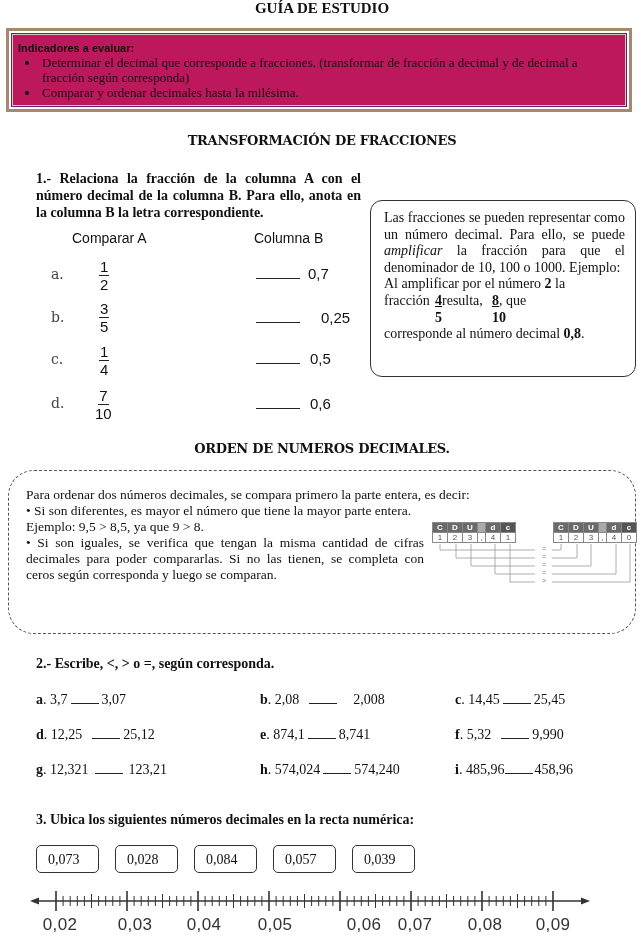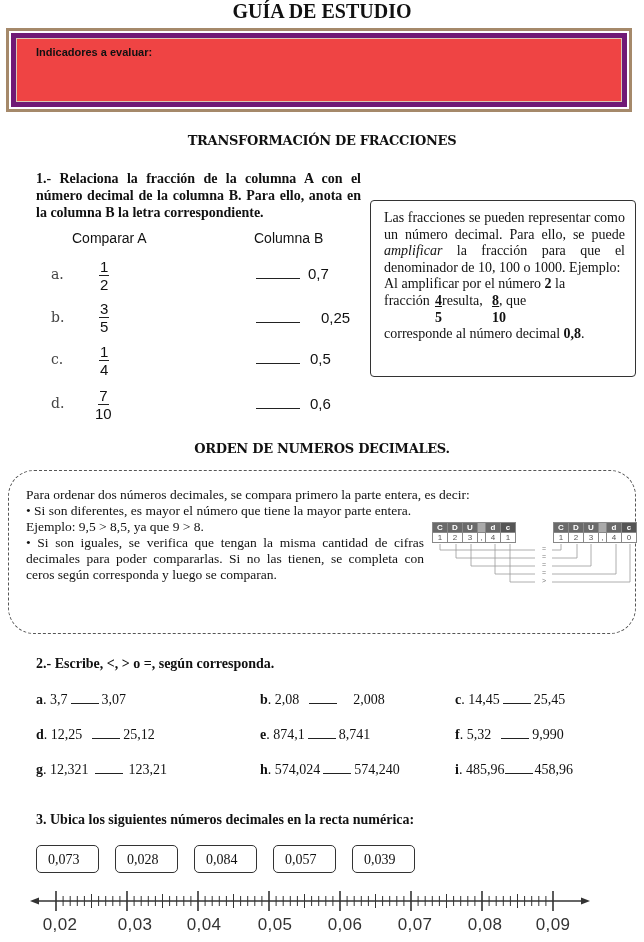--- a/index.html
+++ b/index.html
@@ -1,32 +1,32 @@
 <!DOCTYPE html>
 <html><head>
 <meta charset="utf-8">
 <style>
   html, body { margin:0; padding:0; background:#ffffff; }
   body { width:644px; height:942px; position:relative; overflow:hidden; font-family:"Liberation Serif", serif; color:#111; }
   .abs { position:absolute; }
-  .title { left:0; width:644px; top:0; text-align:center; font-weight:bold; font-size:20px; }
+  .title { left:0; width:644px; top:0; text-align:center; font-weight:bold; font-size:15px; }
   .indicators { left:6px; top:28px; width:626px; height:84px; border:3px solid #a5896a; padding:2px; box-sizing:border-box; }
-  .indicators-inner { width:100%; height:100%; border:5px solid #701a75; box-sizing:border-box; padding:8px 20px; background:#ef4444; box-shadow: inset 0 0 0 1px #d9c9b4; }
+  .indicators-inner { width:100%; height:100%; border:1px solid #701a75; box-sizing:border-box; padding:8px 6px; background:#be185d; box-shadow: inset 0 0 0 1px #d9c9b4; }
   .ind-title { font-family:"Liberation Sans", sans-serif; font-weight:bold; font-size:11px; margin-bottom:1px; }
   .ind-list { margin:0; padding:0 0 0 22px; font-size:13px; line-height:15px; }
   .ind-list li { list-style:disc; padding-left:2px; }
   .section-title { left:0; width:644px; text-align:center; font-family:"DejaVu Serif", serif; font-weight:bold; font-size:13px; letter-spacing:-0.3px; text-transform:uppercase; }
   .q1-text { left:36px; top:170px; width:325px; font-weight:bold; font-size:14px; line-height:17px; text-align:justify; }
   .col-head { font-family:"Liberation Sans", sans-serif; font-size:14px; }
   .match-letter { font-family:"DejaVu Serif", serif; font-size:14px; color:#444; }
   .frac { display:inline-flex; flex-direction:column; align-items:center; font-family:"Liberation Sans", sans-serif; font-size:15px; line-height:17px; }
   .frac .num { border-bottom:1.5px solid #222; padding:0 1px; }
   .blank-line { display:inline-block; width:44px; border-bottom:1px solid #222; vertical-align:baseline; }
   .decB { font-family:"Liberation Sans", sans-serif; font-size:15px; }
-  .info-box { left:370px; top:200px; width:266px; height:177px; border:1.5px solid #333; border-radius:4px; box-sizing:border-box; padding:9px 10px 6px 13px; font-size:14px; line-height:16.5px; text-align:justify; }
+  .info-box { left:370px; top:200px; width:266px; height:177px; border:1.5px solid #333; border-radius:12px; box-sizing:border-box; padding:9px 10px 6px 13px; font-size:14px; line-height:16.5px; text-align:justify; }
   .info-box .row-line { text-align:left; }
   .dashed-box { left:8px; top:470px; width:628px; height:164px; border:1.5px dashed #555; border-radius:26px; box-sizing:border-box; }
   .dash-text { left:26px; top:487px; width:410px; font-size:13.5px; line-height:16px; }
   .dash-text p { margin:0; }
   .pv-table { border-collapse:collapse; font-family:"Liberation Sans", sans-serif; font-size:8px; }
   .pv-table td { width:14px; height:9px; text-align:center; border:1px solid #888; padding:0; }
   .pv-head td { background:#6a6a6a; color:#fff; font-weight:bold; }
   .pv-head td.dot { background:#aaa; width:7px; }
   .pv-head td.dark { background:#555; }
   .pv-vals td { background:#fff; color:#555; }
@@ -40,20 +40,24 @@
   .nl-label { top:915px; font-family:"Liberation Sans", sans-serif; font-size:17px; color:#333; transform:translateX(-50%); letter-spacing:0.3px; }
 </style>
 </head>
 <body>
 
 <div class="abs title" style="top:0px;">GUÍA DE ESTUDIO</div>
 
 <div class="abs indicators">
   <div class="indicators-inner">
     <div class="ind-title">Indicadores a evaluar:</div>
+    <ul class="ind-list">
+      <li>Determinar el decimal que corresponde a fracciones. (transformar de fracción a decimal y de decimal a fracción según corresponda)</li>
+      <li>Comparar y ordenar decimales hasta la milésima.</li>
+    </ul>
   </div>
 </div>
 
 <div class="abs section-title" style="top:133px;">TRANSFORMACIÓN DE FRACCIONES</div>
 
 <div class="abs q1-text">1.- Relaciona la fracción de la columna A con el número decimal de la columna B. Para ello, anota en la columna B la letra correspondiente.</div>
 
 <div class="abs col-head" style="left:72px; top:230px;">Comparar A</div>
 <div class="abs col-head" style="left:254px; top:230px;">Columna B</div>
 
@@ -281,16 +285,16 @@
       <line x1="508.8" x2="508.8" y1="8" y2="18" stroke-width="1"></line>
       <line x1="515.9" x2="515.9" y1="8" y2="18" stroke-width="1"></line>
       <line x1="523" x2="523" y1="3" y2="23" stroke-width="1.6"></line>
     </g>
 </svg>
 
 <div class="abs nl-label" style="left:60px;">0,02</div>
 <div class="abs nl-label" style="left:135px;">0,03</div>
 <div class="abs nl-label" style="left:204px;">0,04</div>
 <div class="abs nl-label" style="left:275px;">0,05</div>
-<div class="abs nl-label" style="left:345px;text-align:right;">0,06</div>
+<div class="abs nl-label" style="left:364px;text-align:right;">0,06</div>
 <div class="abs nl-label" style="left:415px;">0,07</div>
 <div class="abs nl-label" style="left:485px;">0,08</div>
 <div class="abs nl-label" style="left:553px;">0,09</div>
 
 </body></html>

